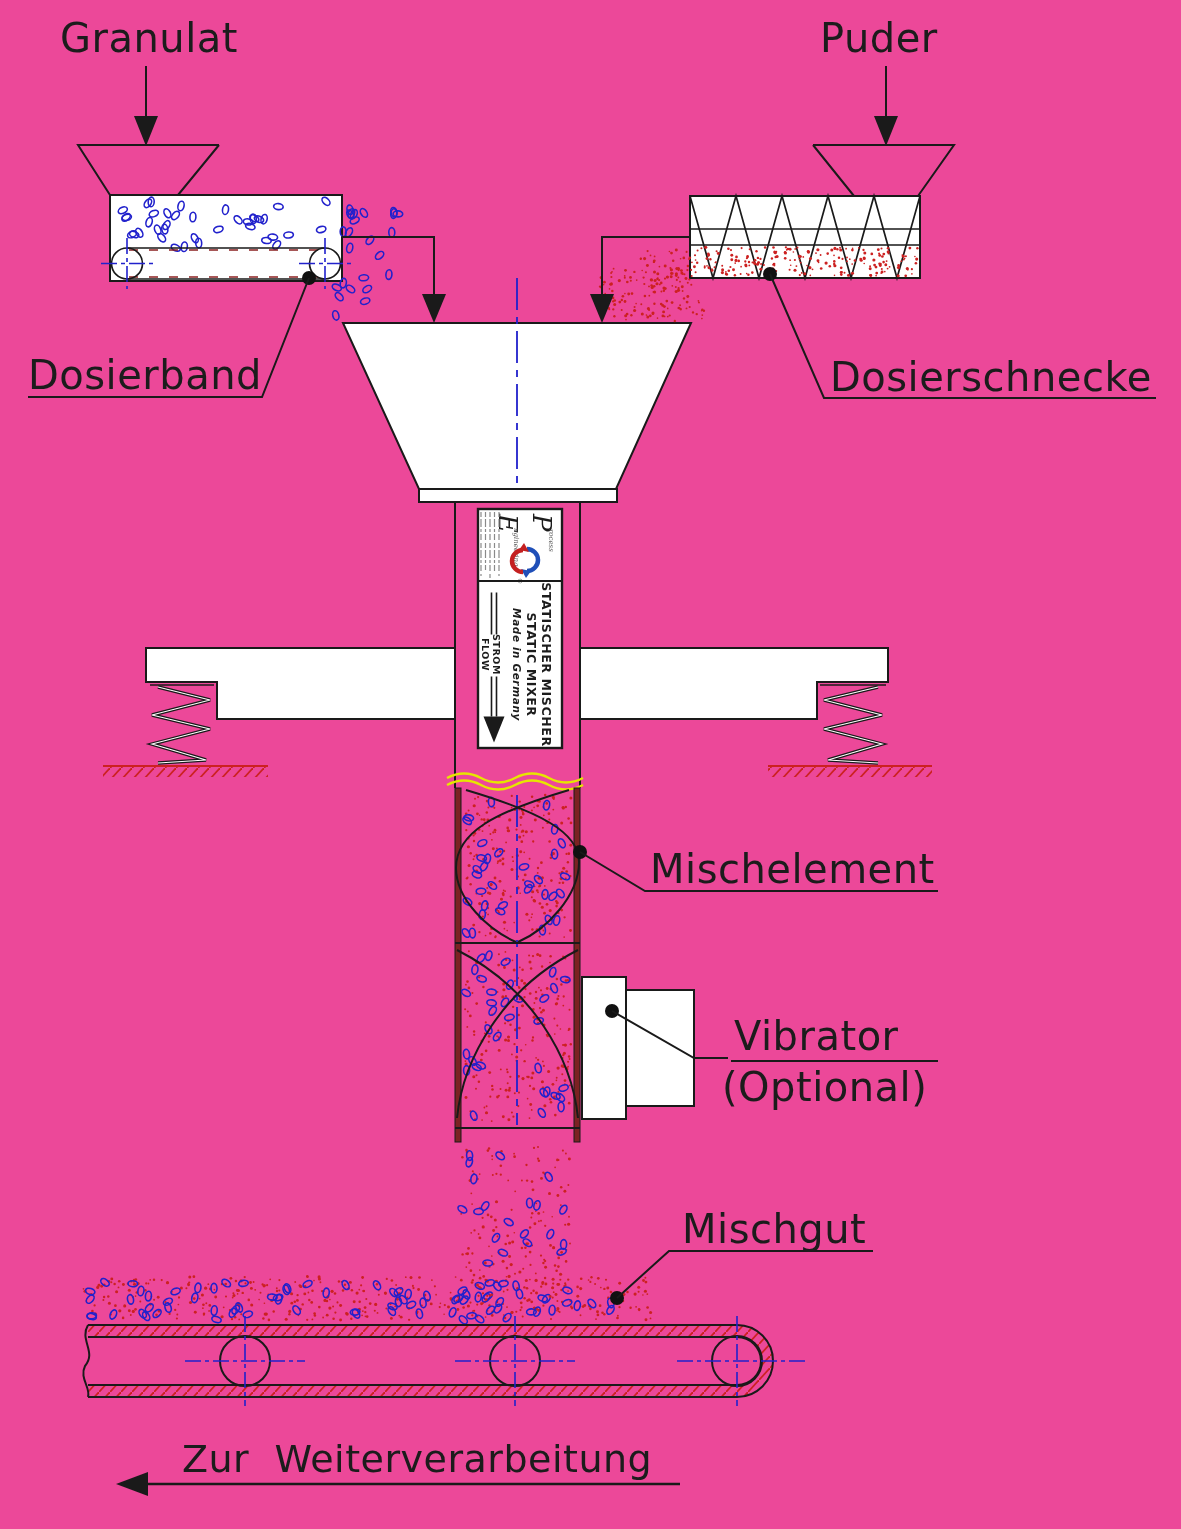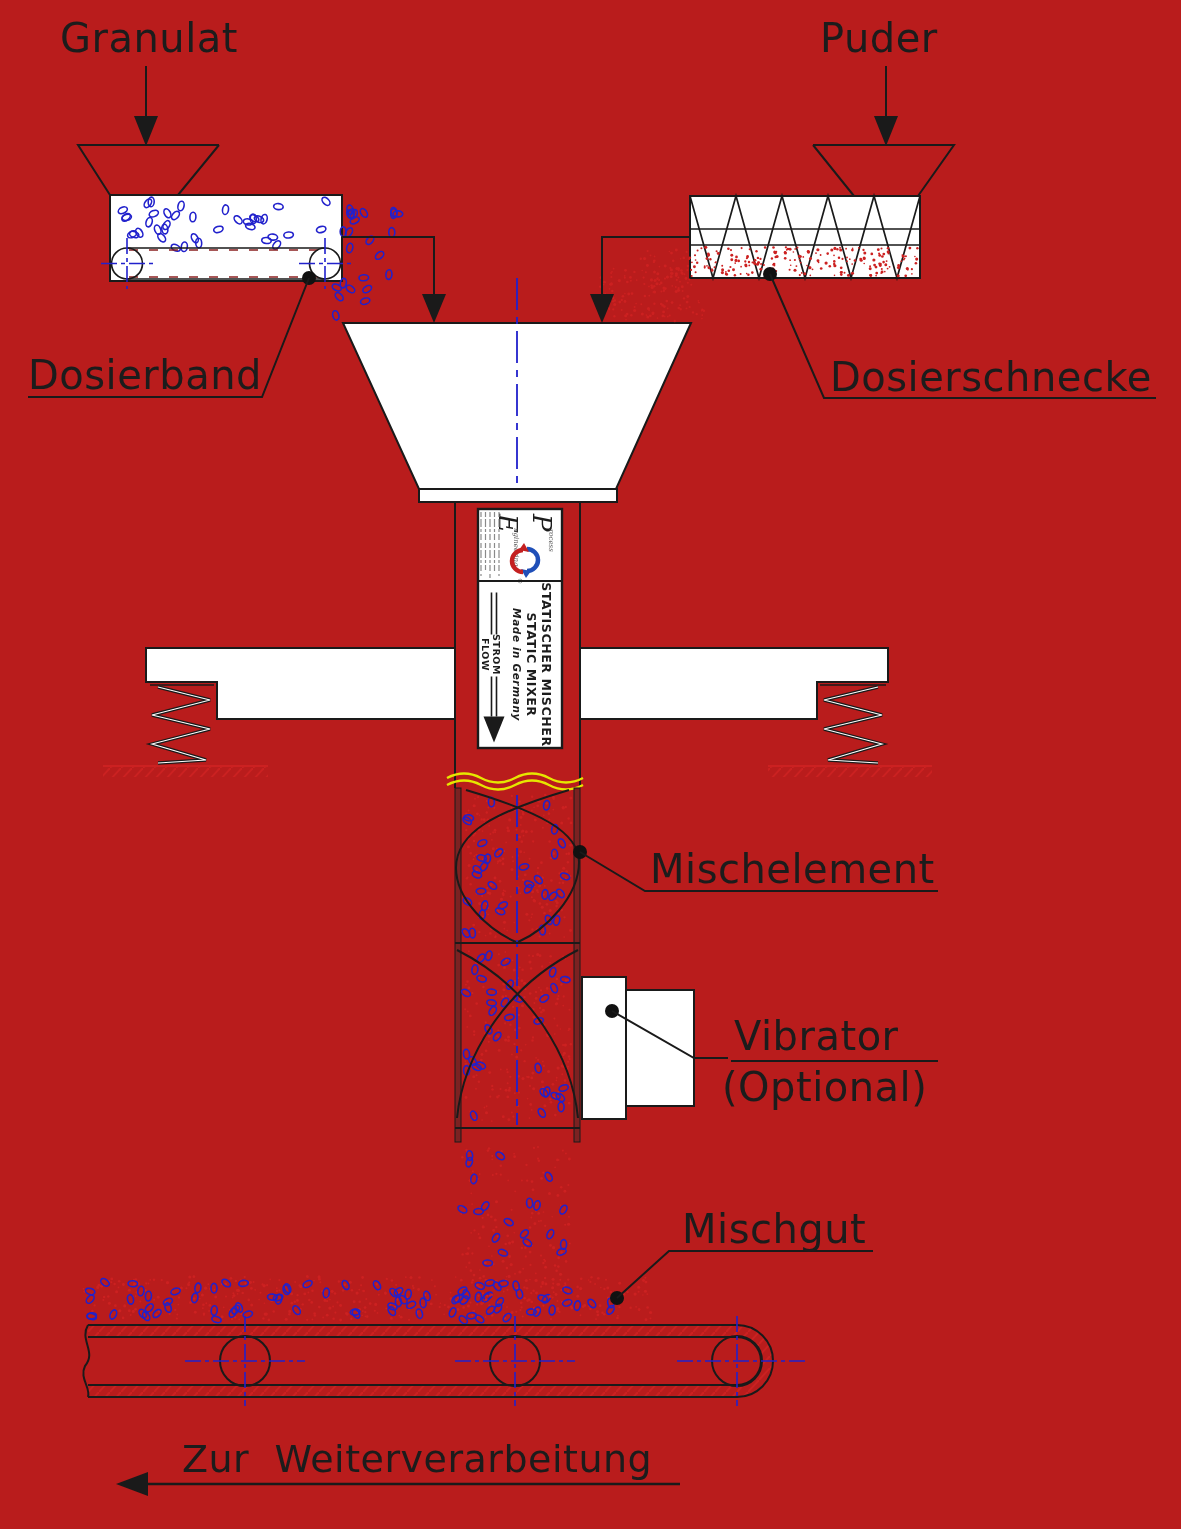--- a/index.html
+++ b/index.html
@@ -1,16 +1,16 @@
 <!DOCTYPE html>
 <html><head>
 <meta charset="utf-8">
 <style>
   html,body{margin:0;padding:0;background:#fff;}
-  .stage{position:relative;width:1181px;height:1529px;background:#b91c1c;overflow:hidden;text-align:center;}
+  .stage{position:relative;width:1181px;height:1529px;background:#ec4899;overflow:hidden;text-align:center;}
   svg{display:block;}
   .ln{stroke:#1a1a1a;stroke-width:2;fill:none;}
   .ln17{stroke:#1a1a1a;stroke-width:1.7;fill:none;}
   .thick{stroke:#1a1a1a;stroke-width:2.5;fill:none;}
   .fillw{fill:#ffffff;stroke:#1a1a1a;stroke-width:2;}
   .solid{fill:#1a1a1a;stroke:none;}
   .dot{fill:#111;stroke:none;}
   .cl{stroke:#2121cc;stroke-width:1.8;fill:none;stroke-dasharray:32 7 7 7;}
   .cross{stroke:#2121cc;stroke-width:1.6;fill:none;stroke-dasharray:16 4 4 4;}
   .granule{fill:none;stroke:#2121cc;stroke-width:1.6;}

